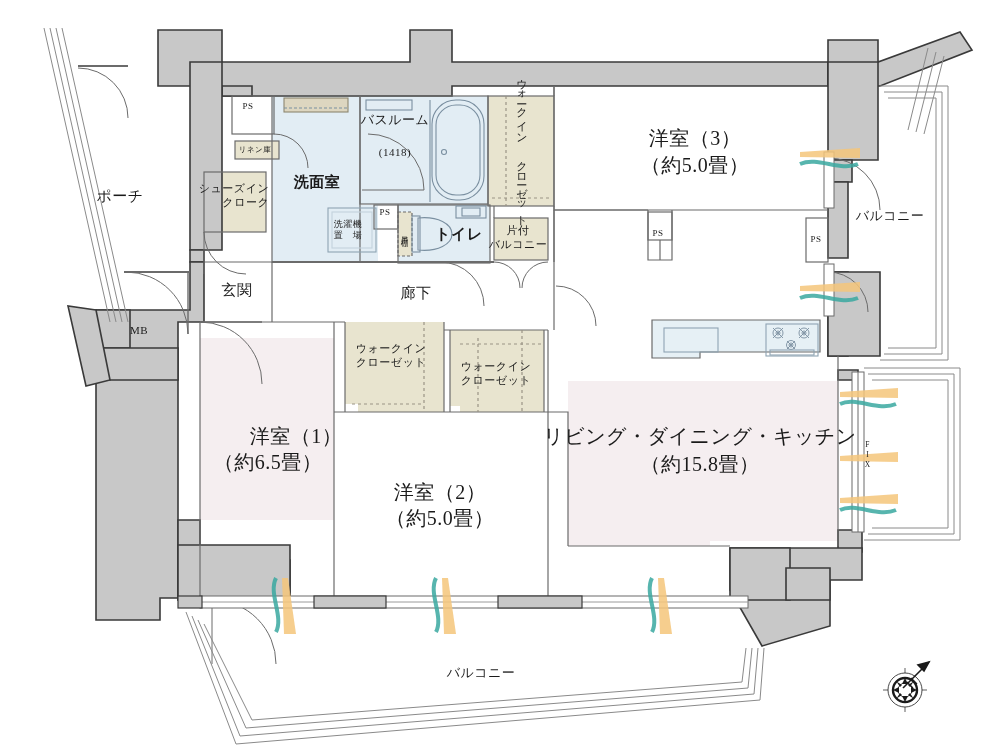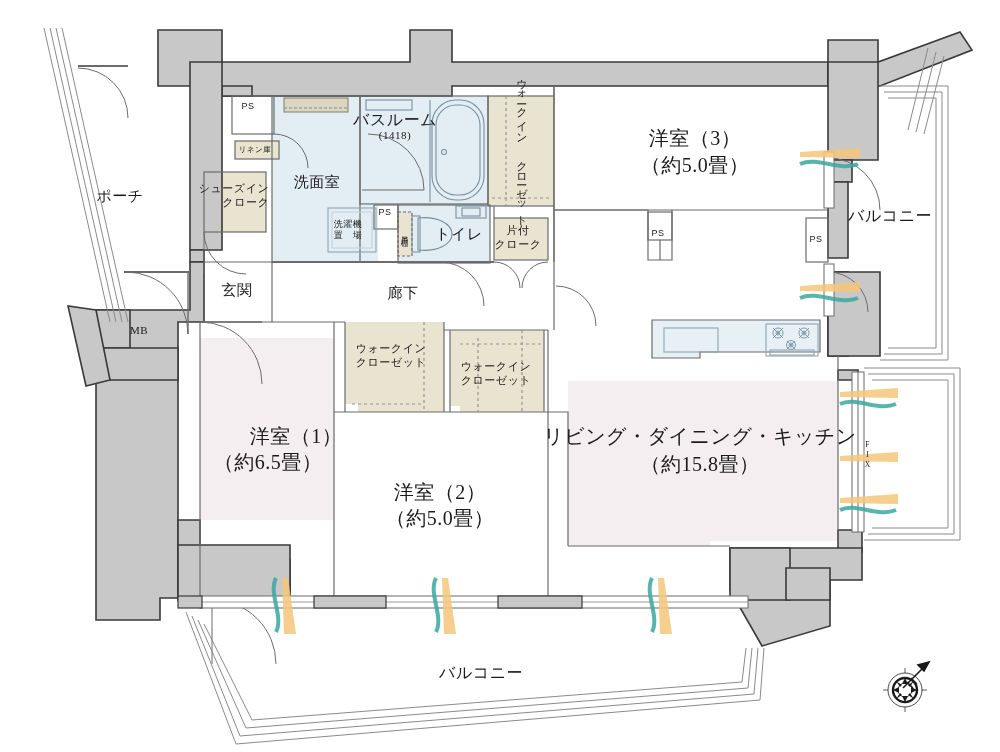--- a/index.html
+++ b/index.html
@@ -21,25 +21,25 @@
   }
   .lbl.vert{
     writing-mode:vertical-rl;
     text-orientation:upright;
     white-space:nowrap;
     line-height:1.05;
     letter-spacing:1px;
   }
   .t-room{font-size:20px;}
   .t-room2{font-size:15px;}
-  .t-mid{font-size:16px;}
+  .t-mid{font-size:13px;}
   .t-sm{font-size:11px;}
   .t-xs{font-size:9px;}
   .t-tiny{font-size:7.5px;}
-  .t-ps{font-size:9px;font-family:Liberation Sans, sans-serif;}
+  .t-ps{font-size:9px;font-family:Liberation Serif, serif;}
 </style>
 </head>
 <body>
 
 <svg id="plan" viewBox="0 0 1000 752" xmlns="http://www.w3.org/2000/svg">
 
   <rect x="0" y="0" width="1000" height="752" fill="#ffffff"></rect>
 
   <g>
 
@@ -337,33 +337,33 @@
 </svg>
 
 <div id="labels">
     <div class="lbl t-room2" style="left: 120px; top: 196px; transform: translate(-50%, -50%);">ポーチ</div>
     <div class="lbl t-room2" style="left: 237px; top: 290px; transform: translate(-50%, -50%);">玄関</div>
     <div class="lbl t-sm" style="left: 139px; top: 331px; transform: translate(-50%, -50%);">MB</div>
     <div class="lbl t-sm" style="left: 234px; top: 196px; transform: translate(-50%, -50%); text-align: right;">シューズイン
 クローク</div>
     <div class="lbl t-tiny" style="left: 255px; top: 150px; transform: translate(-50%, -50%);">リネン庫</div>
     <div class="lbl t-ps" style="left: 248px; top: 107px; transform: translate(-50%, -50%);">PS</div>
-    <div class="lbl t-room2" style="left: 317px; top: 182px; transform: translate(-50%, -50%);">洗面室</div>
+    <div class="lbl t-room2" style="left: 317px; top: 182px; transform: translate(-50%, -50%); font-weight: bold;">洗面室</div>
     <div class="lbl t-xs" style="left: 348px; top: 230px; transform: translate(-50%, -50%);">洗濯機
 置　場</div>
     <div class="lbl t-mid" style="left: 395px; top: 120px; transform: translate(-50%, -50%);">バスルーム</div>
-    <div class="lbl t-sm" style="left: 395px; top: 136px; transform: translate(-50%, -50%);">(1418)</div>
+    <div class="lbl t-sm" style="left: 395px; top: 153px; transform: translate(-50%, -50%);">(1418)</div>
     <div class="lbl t-ps" style="left: 385px; top: 213px; transform: translate(-50%, -50%);">PS</div>
     <div class="lbl t-tiny vert" style="left: 404px; top: 232px; transform: translate(-50%, -50%);">吊戸棚</div>
-    <div class="lbl t-room2" style="left: 459px; top: 234px; transform: translate(-50%, -50%);">トイレ</div>
+    <div class="lbl t-room2" style="left: 459px; top: 234px; transform: translate(-50%, -50%); font-weight: bold;">トイレ</div>
     <div class="lbl t-sm" style="left: 518px; top: 238px; transform: translate(-50%, -50%);">片付
-クローク</div>
+バルコニー</div>
     <div class="lbl t-sm vert" style="left: 521px; top: 146px; transform: translate(-50%, -50%);">ウォークイン
 クローゼット</div>
-    <div class="lbl t-room2" style="left: 403px; top: 293px; transform: translate(-50%, -50%);">廊下</div>
+    <div class="lbl t-room2" style="left: 416px; top: 293px; transform: translate(-50%, -50%);">廊下</div>
     <div class="lbl t-room" style="left: 695px; top: 138px; transform: translate(-50%, -50%);">洋室（3）</div>
     <div class="lbl t-room" style="left: 695px; top: 165px; transform: translate(-50%, -50%);">（約5.0畳）</div>
     <div class="lbl t-ps" style="left: 658px; top: 234px; transform: translate(-50%, -50%);">PS</div>
     <div class="lbl t-ps" style="left: 816px; top: 240px; transform: translate(-50%, -50%);">PS</div>
     <div class="lbl t-mid" style="left: 890px; top: 216px; transform: translate(-50%, -50%);">バルコニー</div>
     <div class="lbl t-room" style="left: 700px; top: 436px; transform: translate(-50%, -50%);">リビング・ダイニング・キッチン</div>
     <div class="lbl t-room" style="left: 700px; top: 464px; transform: translate(-50%, -50%);">（約15.8畳）</div>
     <div class="lbl t-tiny vert" style="left: 867px; top: 455px; transform: translate(-50%, -50%);">FIX</div>
     <div class="lbl t-room" style="left: 268px; top: 436px; transform: translate(-50%, -50%); margin-left: 28px;">洋室（1）</div>
     <div class="lbl t-room" style="left: 268px; top: 462px; transform: translate(-50%, -50%);">（約6.5畳）</div>

